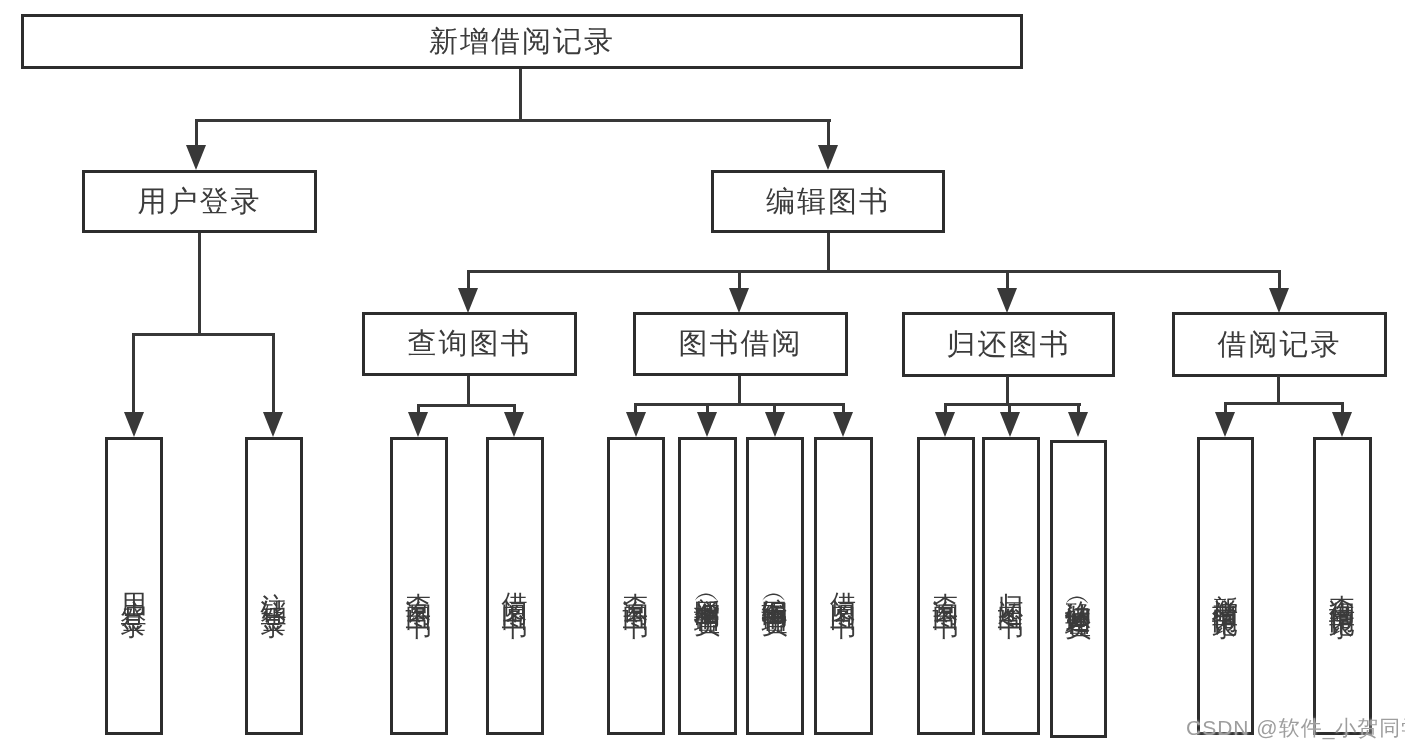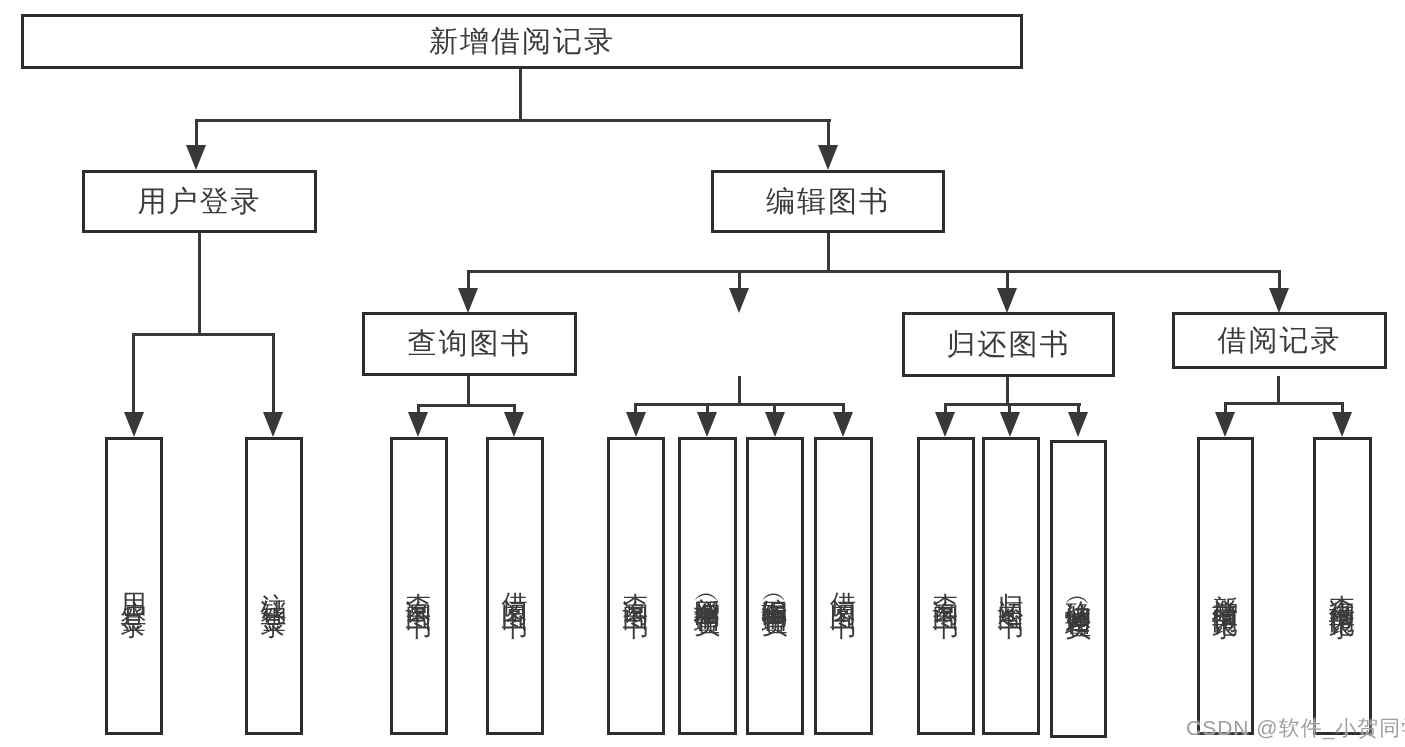--- a/index.html
+++ b/index.html
@@ -69,24 +69,27 @@
   <div class="vline" style="left:738px;top:270px;width:3px;height:18px;"></div>
   <div class="arrow-down" style="left:729px;top:288px;"></div>
   <div class="vline" style="left:1006px;top:270px;width:3px;height:18px;"></div>
   <div class="arrow-down" style="left:997px;top:288px;"></div>
   <div class="vline" style="left:1278px;top:270px;width:3px;height:18px;"></div>
   <div class="arrow-down" style="left:1269px;top:288px;"></div>
 
   <div class="box hbox" style="left:362px;top:312px;width:215px;height:64px;">
     <span>查询图书</span>
   </div>
+  <div class="box hbox" style="left:633px;top:312px;width:215px;height:64px;">
+    <span>图书借阅</span>
+  </div>
   <div class="box hbox" style="left:902px;top:312px;width:213px;height:65px;">
     <span>归还图书</span>
   </div>
-  <div class="box hbox" style="left:1172px;top:312px;width:215px;height:57px;">
+  <div class="box hbox" style="left:1172px;top:312px;width:215px;height:65px;">
     <span>借阅记录</span>
   </div>
 
   <div class="vline" style="left:467px;top:376px;width:3px;height:30px;"></div>
   <div class="hline" style="left:417px;top:404px;width:99px;height:3px;"></div>
   <div class="vline" style="left:417px;top:404px;width:3px;height:9px;"></div>
   <div class="arrow-down" style="left:408px;top:412px;"></div>
   <div class="vline" style="left:513px;top:404px;width:3px;height:9px;"></div>
   <div class="arrow-down" style="left:504px;top:412px;"></div>
 

